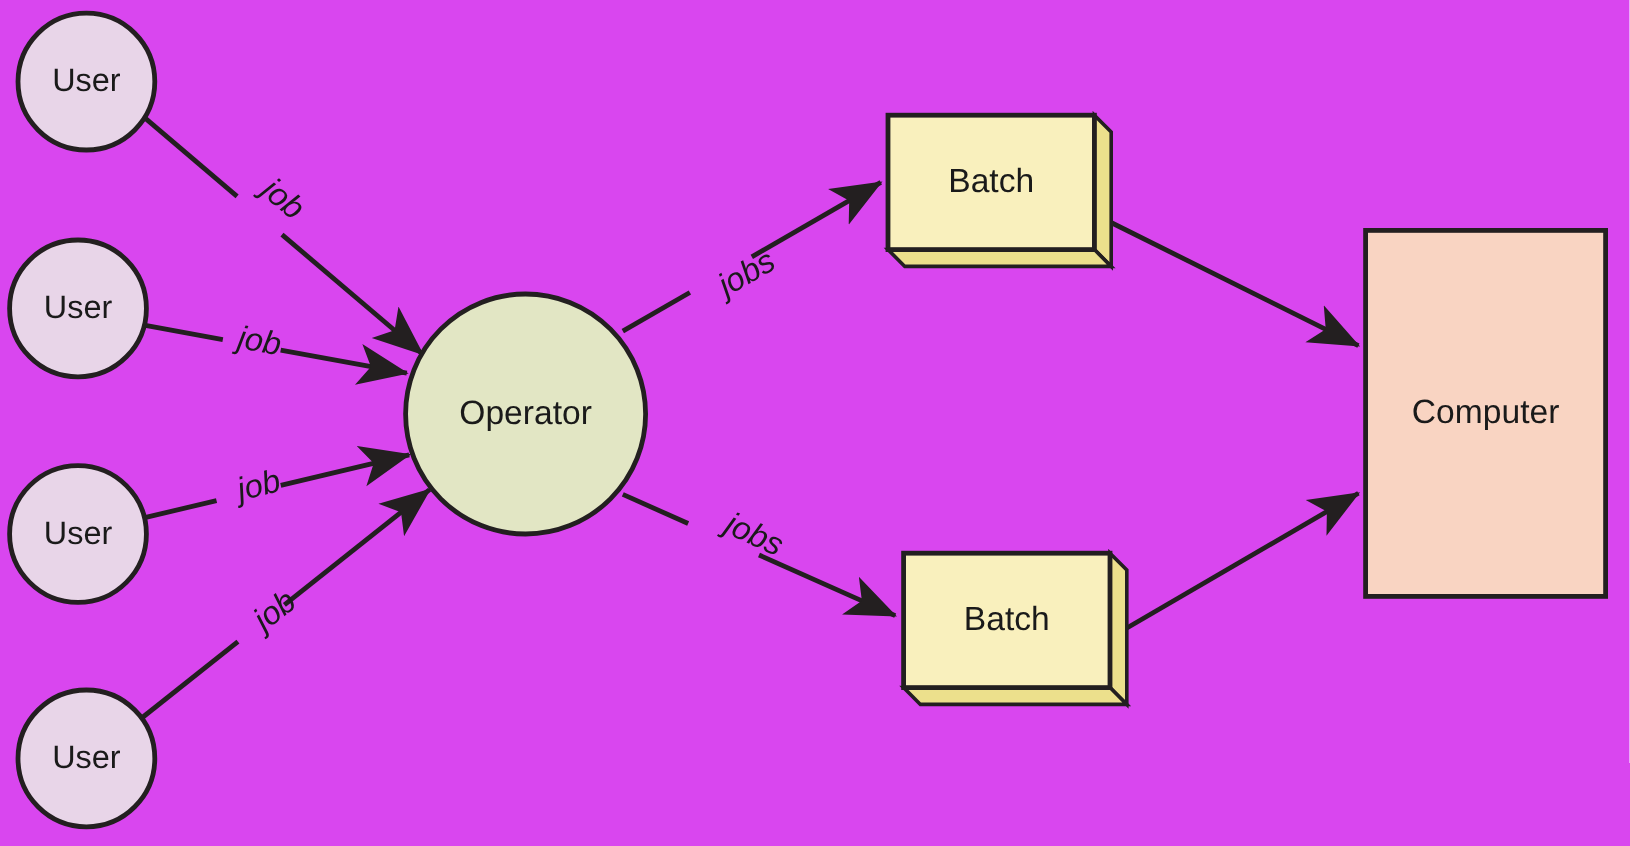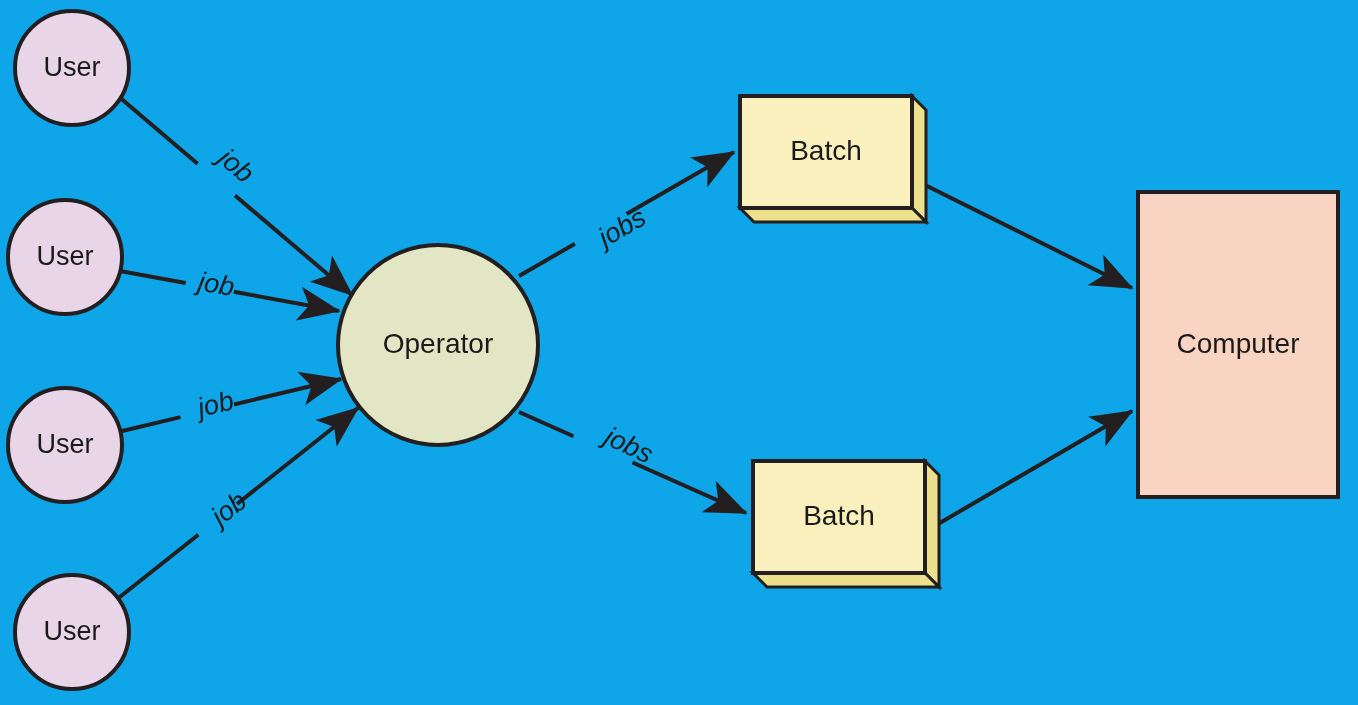--- a/index.html
+++ b/index.html
@@ -8,21 +8,21 @@
     padding: 0;
     background: #ffffff;
   }
   body {
     font-family: "Liberation Sans", "DejaVu Sans", sans-serif;
   }
   #diagram-root {
     position: relative;
     width: 1358px;
     height: 705px;
-    background: #0ea5e9;
+    background: #d946ef;
     overflow: hidden;
   }
   #diagram-svg {
     position: absolute;
     top: 0;
     left: 0;
     width: 1358px;
     height: 705px;
     display: block;
   }

